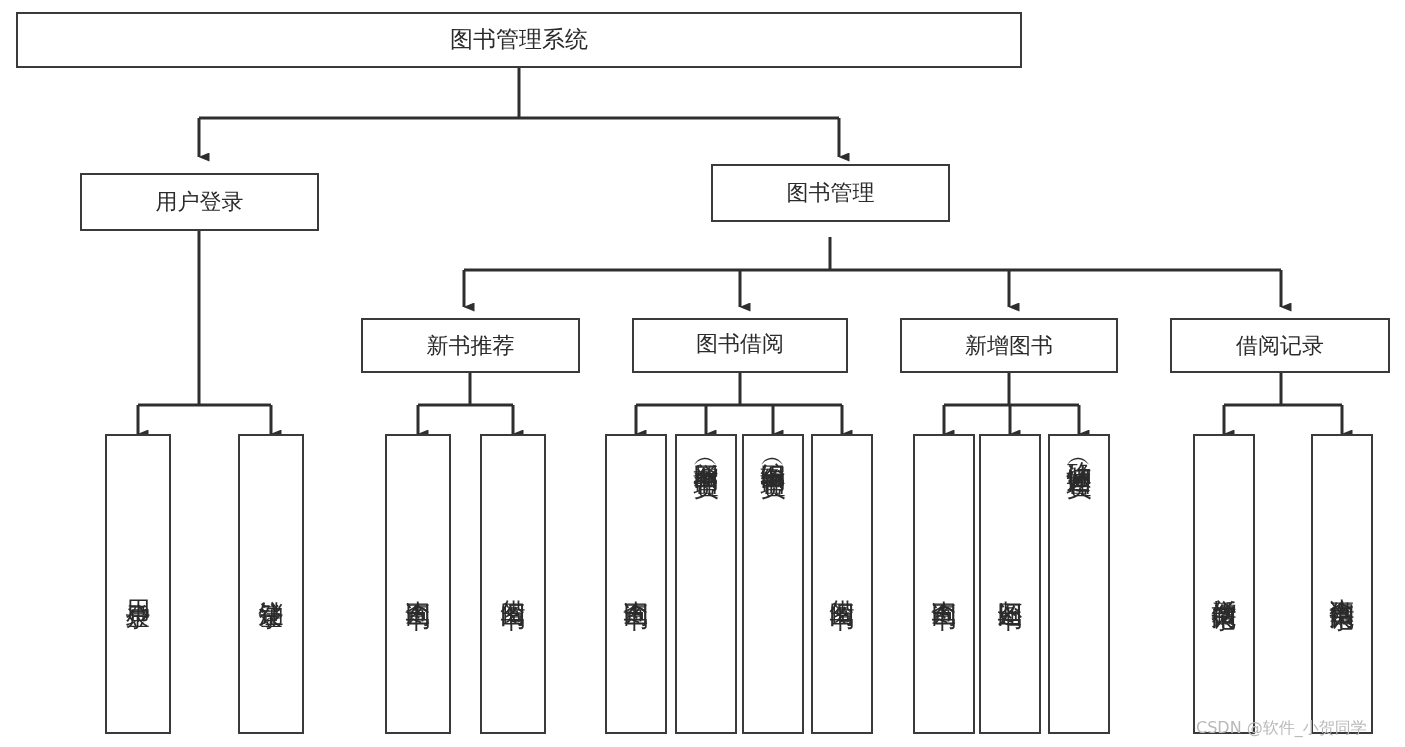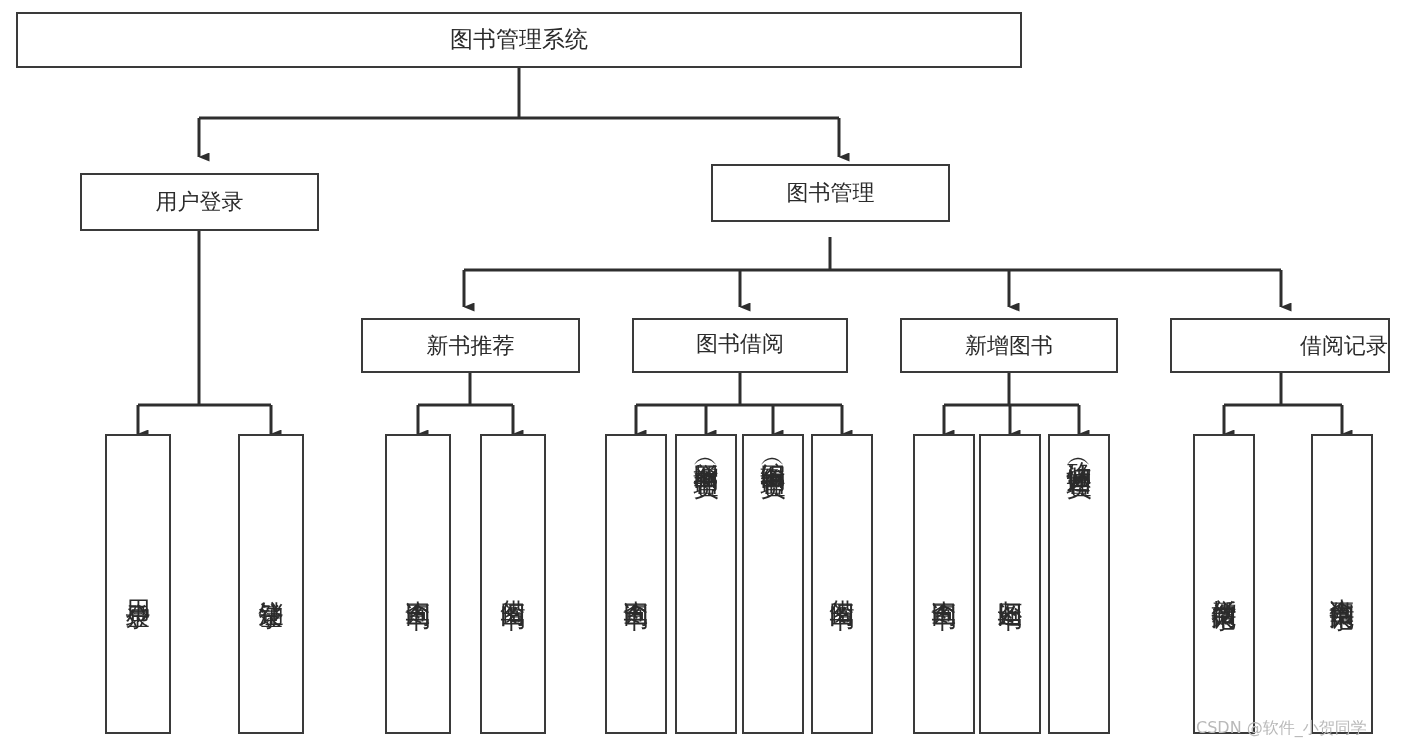--- a/index.html
+++ b/index.html
@@ -146,21 +146,21 @@
   </div>
 
   <div class="node-box node-l2" style="left:632px; top:318px; width:216px; height:55px;font-family:Liberation Mono, monospace;">
     <span class="node-label">图书借阅</span>
   </div>
 
   <div class="node-box node-l2" style="left:900px; top:318px; width:218px; height:55px;">
     <span class="node-label">新增图书</span>
   </div>
 
-  <div class="node-box node-l2" style="left:1170px; top:318px; width:220px; height:55px;justify-content:flex-end;">
+  <div class="node-box node-l2" style="left:1170px; top:318px; width:220px; height:55px;">
     <span class="node-label">借阅记录</span>
   </div>
 
   <div class="node-box node-leaf" style="left:105px; top:434px; width:66px; height:300px;">
     <span class="node-label">用户登录</span>
   </div>
 
   <div class="node-box node-leaf" style="left:238px; top:434px; width:66px; height:300px;">
     <span class="node-label">注销登录</span>
   </div>

